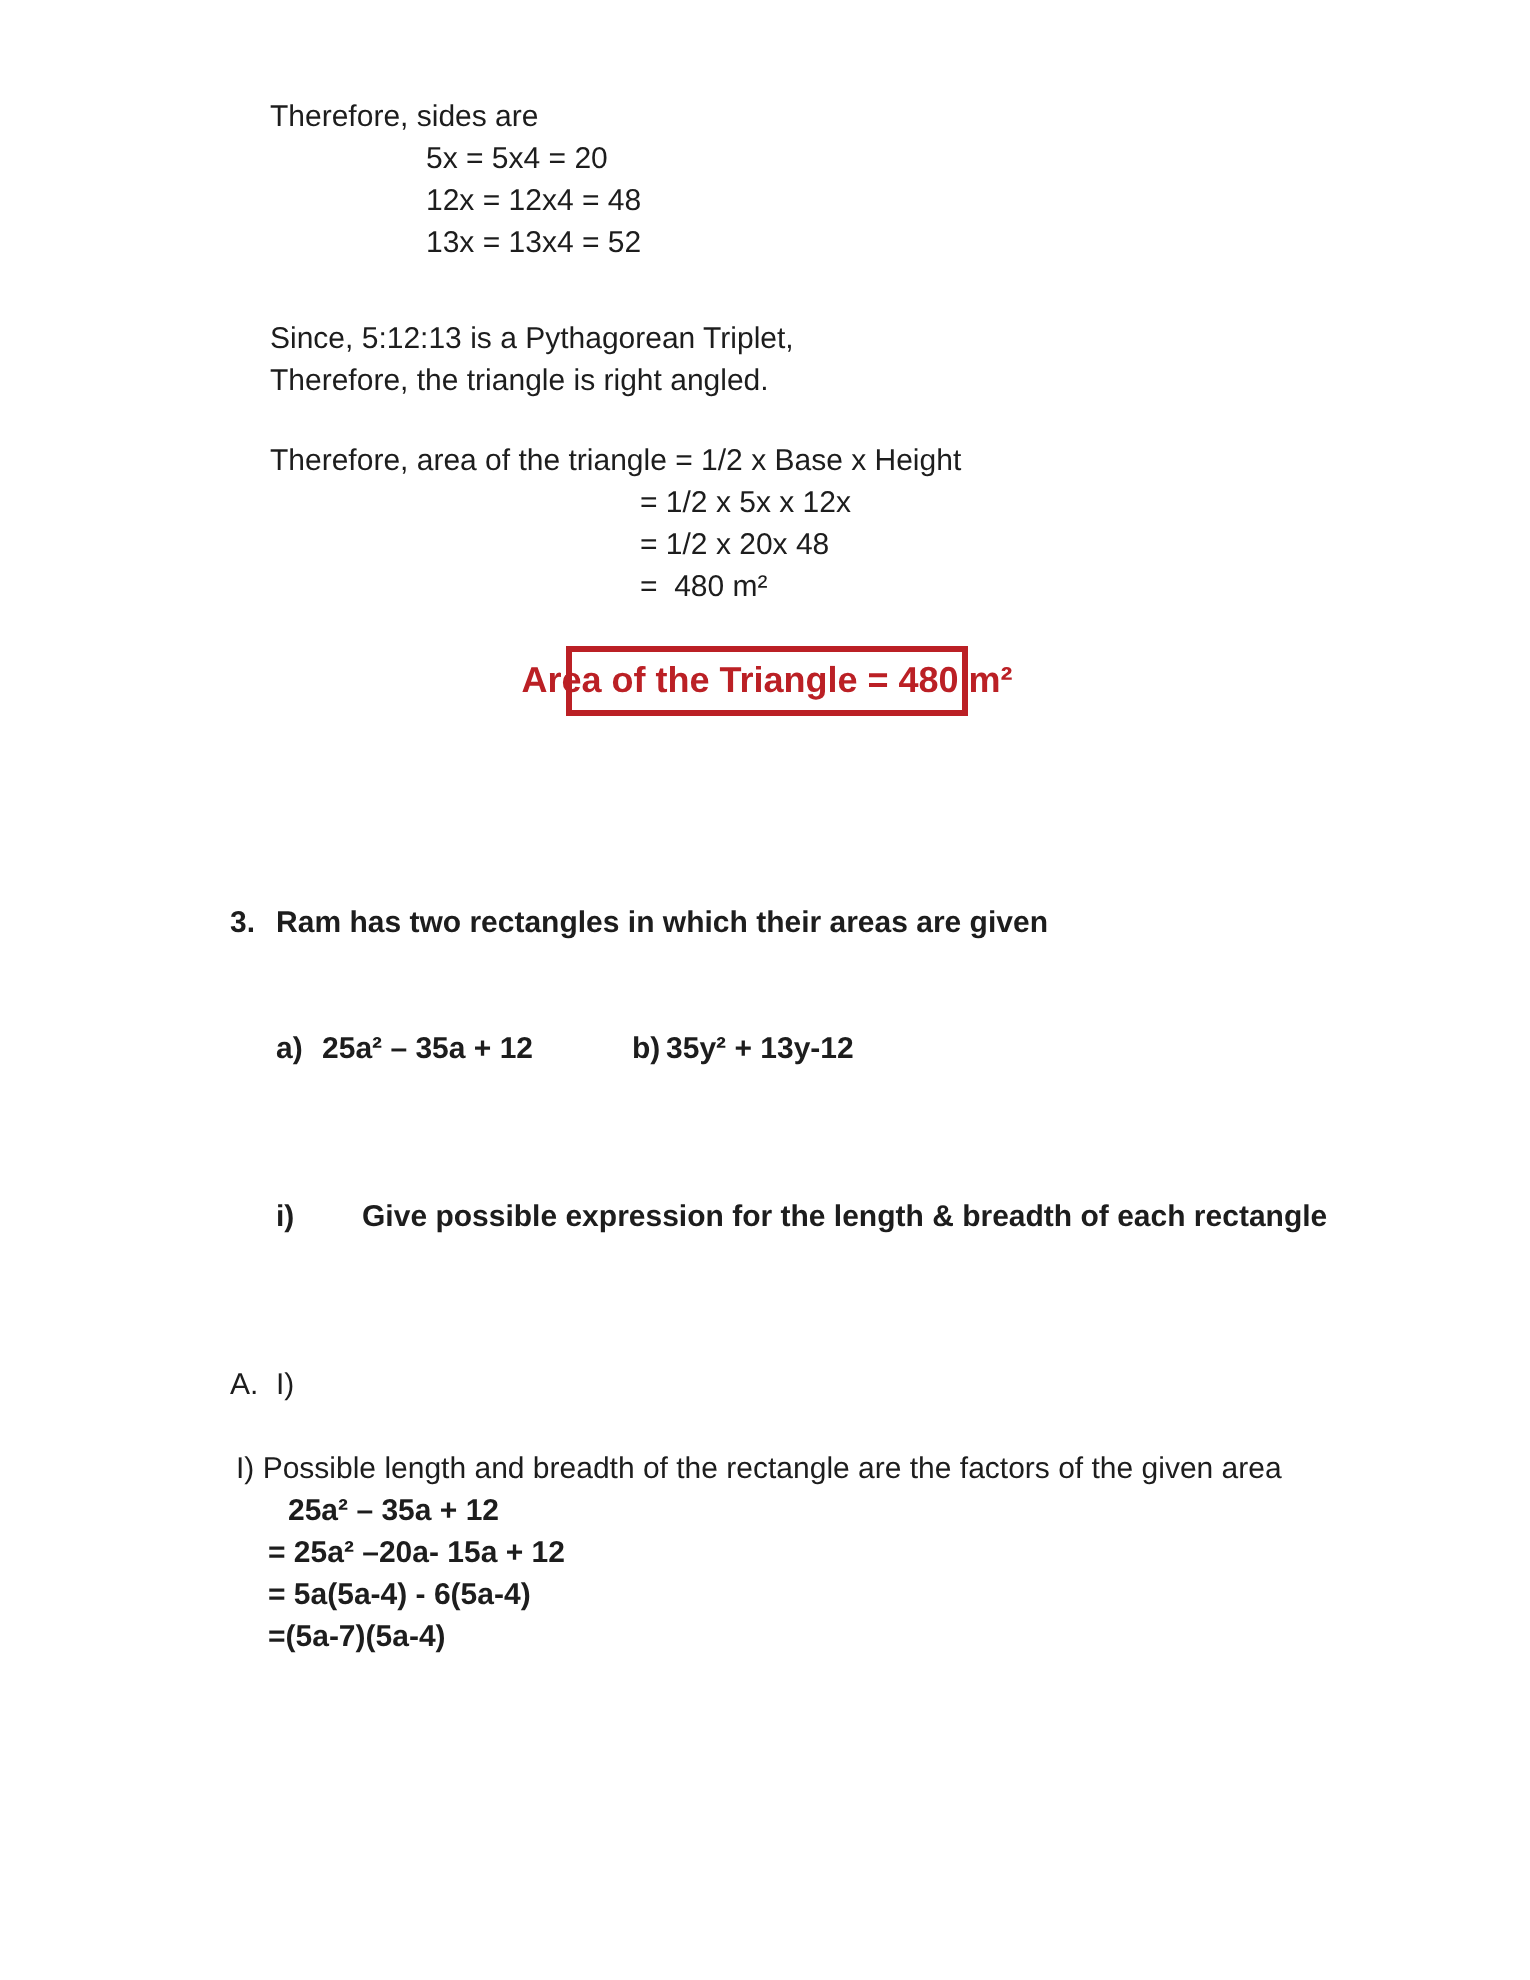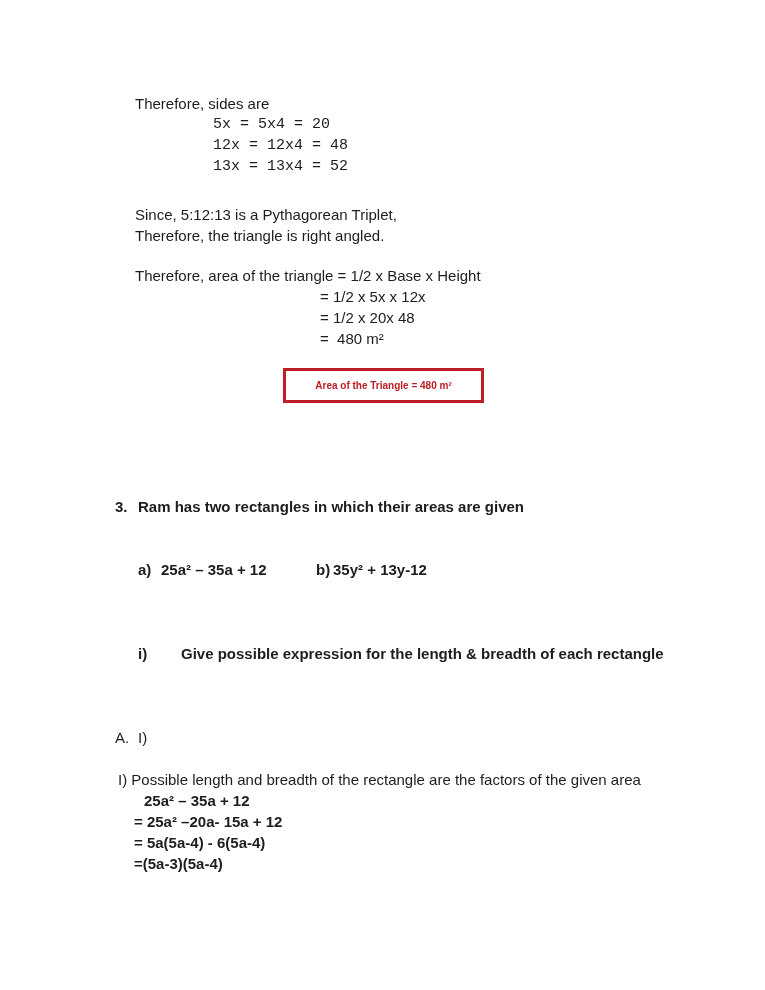--- a/index.html
+++ b/index.html
@@ -5,29 +5,29 @@
   * { margin:0; padding:0; box-sizing:border-box; }
   html,body { background:#ffffff; }
   .page {
     position:relative;
     width:765px; height:954px;
     margin:0 auto;
     background:var(--page-bg,#ffffff);
     font-family:"Liberation Sans", sans-serif;
     font-size:15px; line-height:21px;
     color:var(--ink,#1d1d1d);
-    padding-top:93px;
+    padding-top:48px;
     overflow:hidden;
   }
   .line { white-space:pre; }
   .b { font-weight:700; }
 
   
   .ind-body     { margin-left:135px; }
-  .ind-sideeq   { margin-left:213px;font-family:Liberation Mono, monospace; }
+  .ind-sideeq   { margin-left:213px; }
   .ind-areastep { margin-left:320px; }
   .ind-q        { margin-left:90px; }
   .ind-q2       { margin-left:113px; }
   .ind-ans      { margin-left:118px; }
   .ind-math     { margin-left:134px; }
 
   
   .gap-23 { margin-top:27px; }
   .gap-19 { margin-top:19px; }
   .gap-21 { margin-top:21px; }
@@ -42,21 +42,21 @@
   .lbl-b   { display:inline-block; width:17px; }
 
   .pad-10 { padding-left:10px; }
 
   .result-box {
     margin-top:19px; margin-left:283px;
     width:201px; height:35px;
     border:3px solid var(--red,#bb2025);
     display:flex; align-items:center; justify-content:center;
     color:var(--red,#bb2025);
-    font-weight:700; font-size:10px;
+    font-weight:700; font-size:18px;
     white-space:pre;
   }
 </style>
 </head>
 <body>
 
 <div class="page">
 
   <section>
     <div class="line ind-body">Therefore, sides are</div>
@@ -99,21 +99,21 @@
   <section class="gap-21">
     <div class="line ind-q">
       <span class="lbl-num">A.</span><span>I)</span>
     </div>
     <div class="line ind-ans">I) Possible length and breadth of the rectangle are the factors of the given area</div>
 
     <div>
       <div class="line ind-math b pad-10">25a² – 35a + 12</div>
       <div class="line ind-math b">= 25a² –20a- 15a + 12</div>
       <div class="line ind-math b">= 5a(5a-4) - 6(5a-4)</div>
-      <div class="line ind-math b">=(5a-3)(5a-4)</div>
+      <div class="line ind-math b">=(5a-7)(5a-4)</div>
     </div>
 
     <div class="line ind-ans b gap-21">
       
     </div>
 
   </section>
 
 </div>
 

